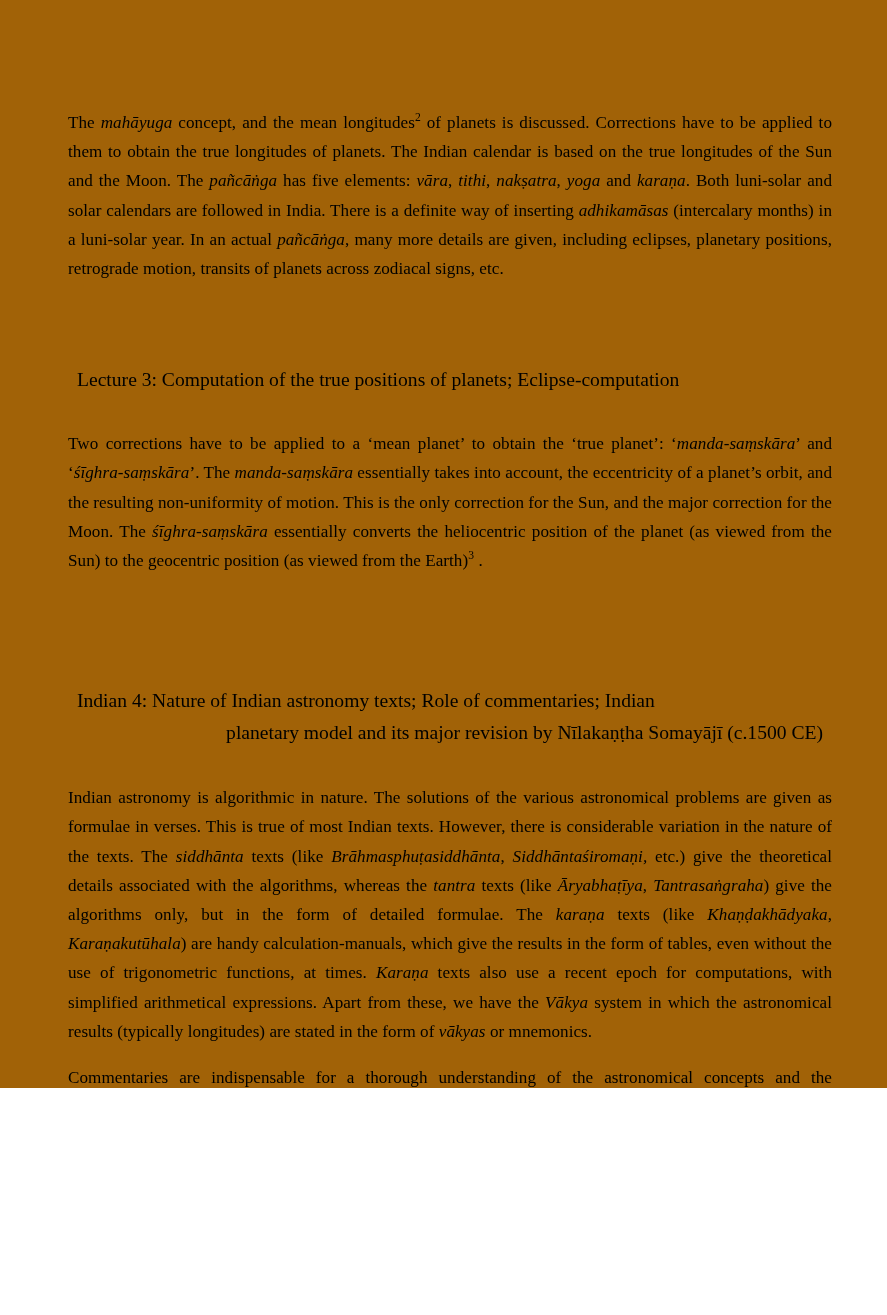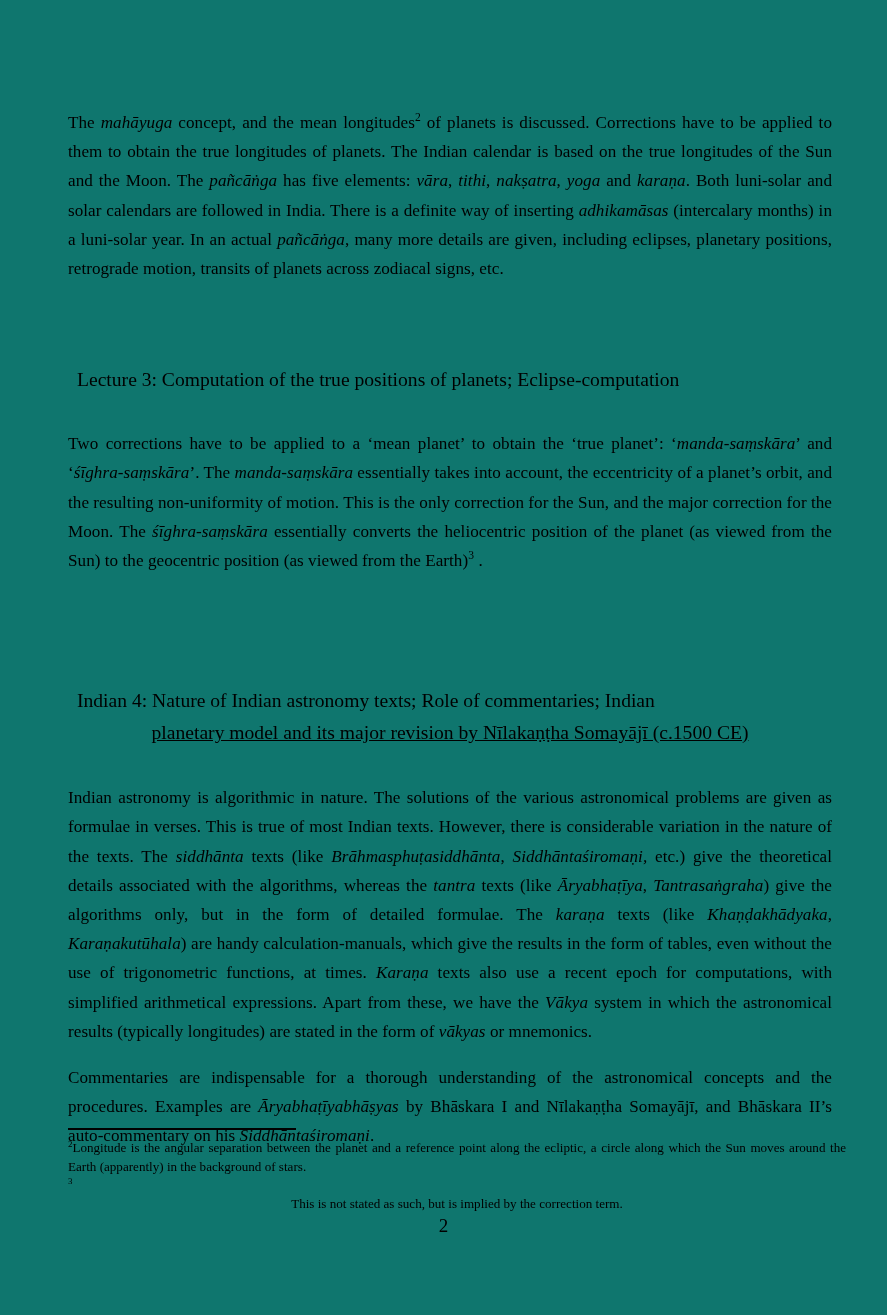--- a/index.html
+++ b/index.html
@@ -8,22 +8,22 @@
     padding: 0;
     background: #ffffff;
   }
   body {
     font-family: "Liberation Serif", "DejaVu Serif", serif;
     color: #000000;
   }
   .page {
     position: relative;
     width: 887px;
-    height: 1315px;
-    background: #0f766e;
+    height: 1088px;
+    background: #a16207;
     overflow: hidden;
     box-sizing: border-box;
   }
   .content {
     position: absolute;
     left: 68px;
     top: 108px;
     width: 764px;
   }
   p.body-par {
@@ -38,22 +38,21 @@
   h2.lecture-heading {
     font-size: 19.6px;
     font-weight: normal;
     line-height: 32px;
     text-align: justify;
     text-justify: inter-word;
     margin: 9px;
   }
   h2.lecture-heading .last-line-full {
     display: block;
-    text-align: center;
-    text-decoration: underline;
+    text-align: right;
   }
   .spacer-before-l3 { height: 55px; }
   .spacer-after-l3 { height: 24px; }
   .spacer-before-l4 { height: 84px; }
   .spacer-after-l4 { height: 25px; }
   i, em { font-style: italic; }
   sup {
     font-size: 0.68em;
     vertical-align: super;
     line-height: 0;

